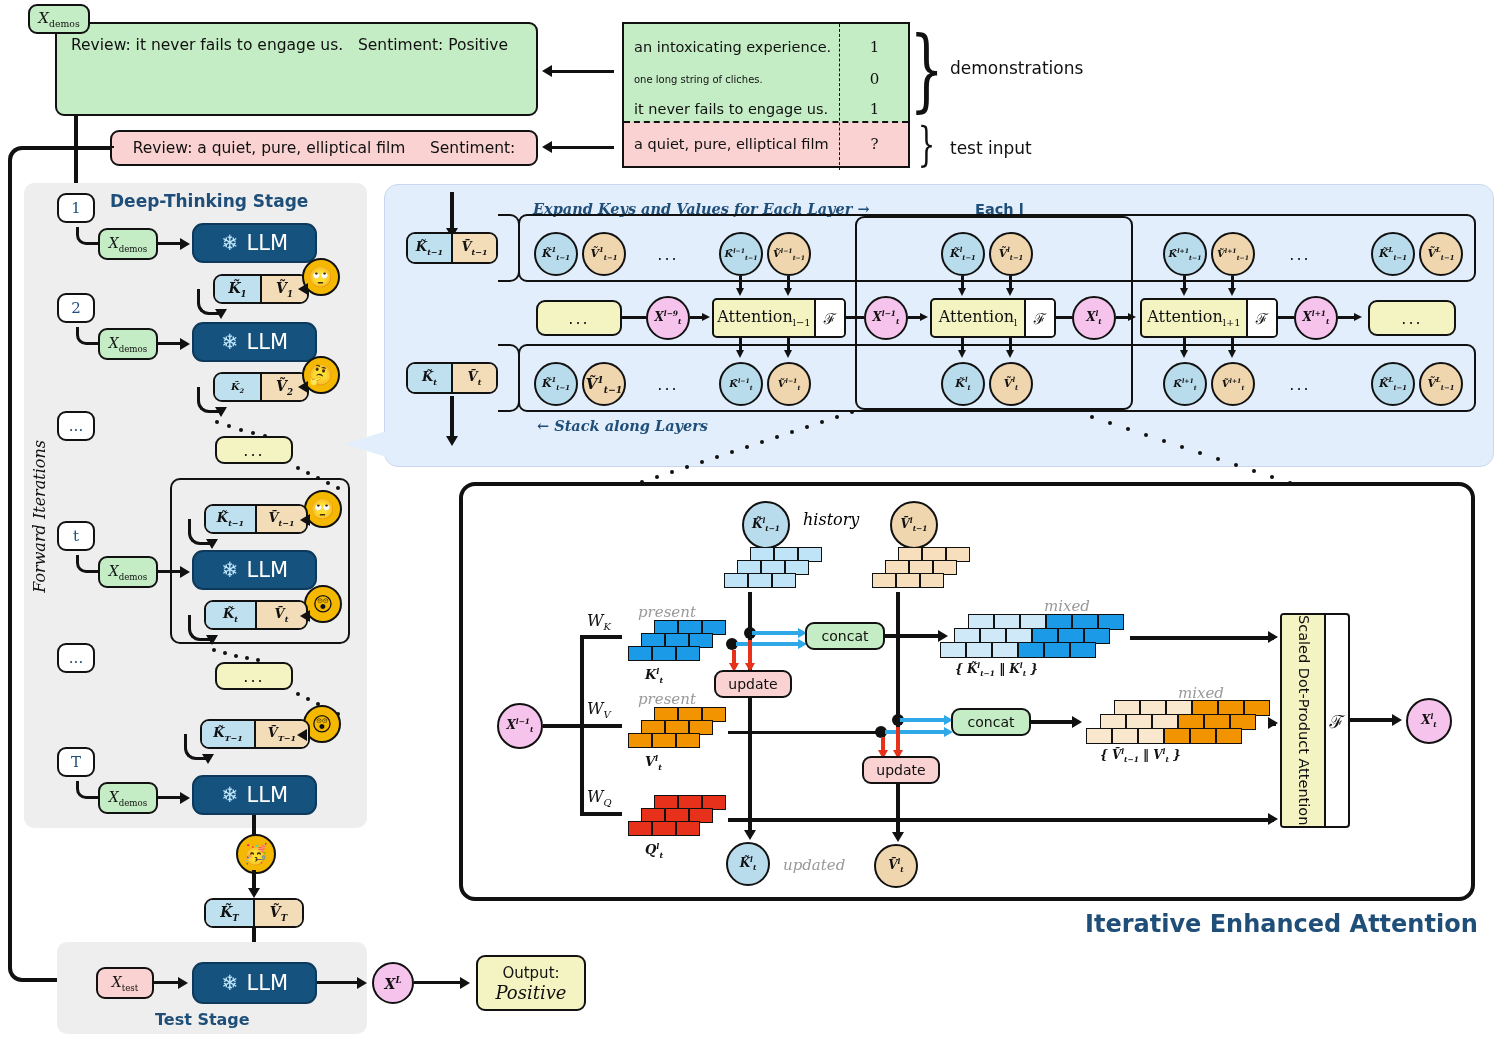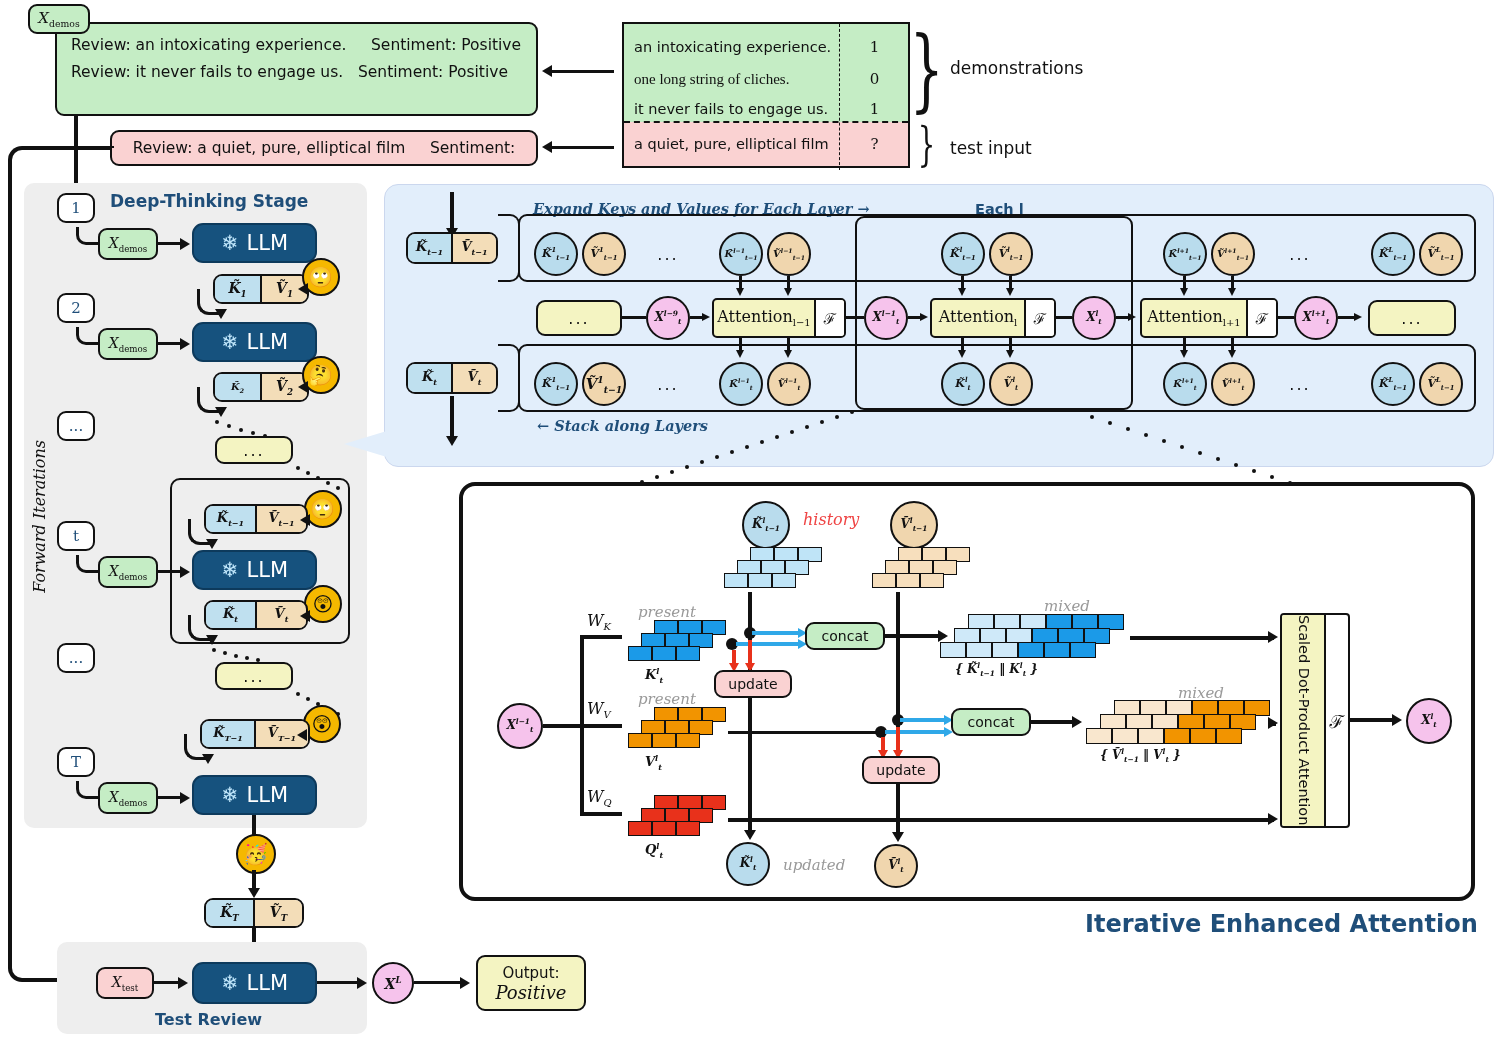--- a/index.html
+++ b/index.html
@@ -62,21 +62,20 @@
 </head>
 <body>
 
 <div class="abs rbox green ctr" style="left:28px;top:4px;width:62px;height:30px;z-index:6;">
   <span class="serif" style="font-size:15px;">
     <i>X</i><sub>demos</sub>
   </span>
 </div>
 
 <div class="abs rbox green" style="left:55px;top:22px;width:483px;height:94px;padding:8px 0 0 14px;">
-  <div class="demo-text" style="line-height:27px;">Review: an intoxicating experience.     Sentiment: Positive</div>
   <div class="demo-text" style="line-height:27px;">Review: it never fails to engage us.   Sentiment: Positive</div>
 </div>
 
 <div class="abs rbox pink ctr" style="left:110px;top:130px;width:428px;height:36px;">
   <span class="demo-text">Review: a quiet, pure, elliptical film     Sentiment:</span>
 </div>
 
 <div class="abs" style="left:622px;top:22px;width:288px;height:146px;border:2px solid #111;">
   <div class="abs green" style="left:0;top:0;width:100%;height:98px;"></div>
   <div class="abs pink" style="left:0;top:98px;width:100%;height:44px;"></div>
@@ -84,21 +83,21 @@
   <div class="abs" style="left:215px;top:0;width:0;height:146px;border-left:1.6px dashed #111;"></div>
 
   <div class="abs" style="left:10px;top:8px;width:205px;height:30px;display:flex;align-items:center;">
     <span style="font-size:14.5px;">an intoxicating experience.</span>
   </div>
   <div class="abs ctr" style="left:215px;top:8px;width:71px;height:30px;">
     <span class="serif" style="font-size:15px;">1</span>
   </div>
 
   <div class="abs" style="left:10px;top:40px;width:205px;height:30px;display:flex;align-items:center;">
-    <span style="font-size:15px;font-family:Liberation Serif, serif;">one long string of cliches.</span>
+    <span style="font-size:10px;">one long string of cliches.</span>
   </div>
   <div class="abs ctr" style="left:215px;top:40px;width:71px;height:30px;">
     <span class="serif" style="font-size:15px;">0</span>
   </div>
 
   <div class="abs" style="left:10px;top:70px;width:205px;height:30px;display:flex;align-items:center;">
     <span style="font-size:14.5px;">it never fails to engage us.</span>
   </div>
   <div class="abs ctr" style="left:215px;top:70px;width:71px;height:30px;">
     <span class="serif" style="font-size:15px;">1</span>
@@ -322,21 +321,21 @@
     <span class="serif" style="font-size:14px;font-weight:bold;font-style:italic;">K̃<sub>T</sub></span>
   </div>
   <div class="vbox ctr" style="width:50%;height:100%;">
     <span class="serif" style="font-size:14px;font-weight:bold;font-style:italic;">Ṽ<sub>T</sub></span>
   </div>
 </div>
 <div class="ln" style="left:252px;top:928px;width:4px;height:32px;"></div>
 <div class="arrowhead ah-down" style="left:248px;top:956px;"></div>
 
 <div class="abs graypanel" style="left:57px;top:942px;width:310px;height:92px;"></div>
-<div class="abs lbl-blue" style="left:155px;top:1010px;font-size:16px;">Test Review</div>
+<div class="abs lbl-blue" style="left:155px;top:1010px;font-size:16px;">Test Stage</div>
 
 <div class="abs rbox pink ctr" style="left:96px;top:967px;width:58px;height:32px;text-align:center;">
   <span class="serif" style="font-size:14px;"><i>X</i><sub>test</sub></span>
 </div>
 <div class="ln" style="left:154px;top:981px;width:26px;height:3px;"></div>
 <div class="arrowhead ah-right" style="left:178px;top:977px;"></div>
 
 <div class="abs navy ctr" style="left:192px;top:962px;width:125px;height:42px;">
   <span style="color:#bfe6fb;font-size:21px;margin-right:8px;">❄</span>
   <span style="font-size:21px;">LLM</span>
@@ -645,21 +644,21 @@
   <div class="sq" style="left:61px;top:13px;width:24px;height:15px;background:#e8311b;"></div>
   <div class="sq" style="left:0px;top:26px;width:24px;height:15px;background:#e8311b;"></div>
   <div class="sq" style="left:24px;top:26px;width:24px;height:15px;background:#e8311b;"></div>
   <div class="sq" style="left:48px;top:26px;width:24px;height:15px;background:#e8311b;"></div>
 </div>
 <div class="abs serif" style="left:645px;top:841px;font-size:13px;font-weight:bold;font-style:italic;">Q<sup>l</sup><sub>t</sub></div>
 
 <div class="abs circ c-k ctr" style="left:742px;top:501px;width:48px;height:48px;">
   <span class="serif" style="font-size:12px;font-weight:bold;font-style:italic;">K̃<sup>l</sup><sub>t−1</sub></span>
 </div>
-<div class="abs mono-it" style="left:803px;top:510px;font-size:16px;color:#ef4444;">history</div>
+<div class="abs mono-it" style="left:803px;top:510px;font-size:16px;color:#000000;">history</div>
 <div class="abs" style="left:724px;top:547px;width:100px;height:46px;">
   <div class="sq" style="left:26px;top:0;width:24px;height:15px;background:#bfe4f7;"></div>
   <div class="sq" style="left:50px;top:0;width:24px;height:15px;background:#bfe4f7;"></div>
   <div class="sq" style="left:74px;top:0;width:24px;height:15px;background:#bfe4f7;"></div>
   <div class="sq" style="left:13px;top:13px;width:24px;height:15px;background:#bfe4f7;"></div>
   <div class="sq" style="left:37px;top:13px;width:24px;height:15px;background:#bfe4f7;"></div>
   <div class="sq" style="left:61px;top:13px;width:24px;height:15px;background:#bfe4f7;"></div>
   <div class="sq" style="left:0px;top:26px;width:24px;height:15px;background:#bfe4f7;"></div>
   <div class="sq" style="left:24px;top:26px;width:24px;height:15px;background:#bfe4f7;"></div>
   <div class="sq" style="left:48px;top:26px;width:24px;height:15px;background:#bfe4f7;"></div>

